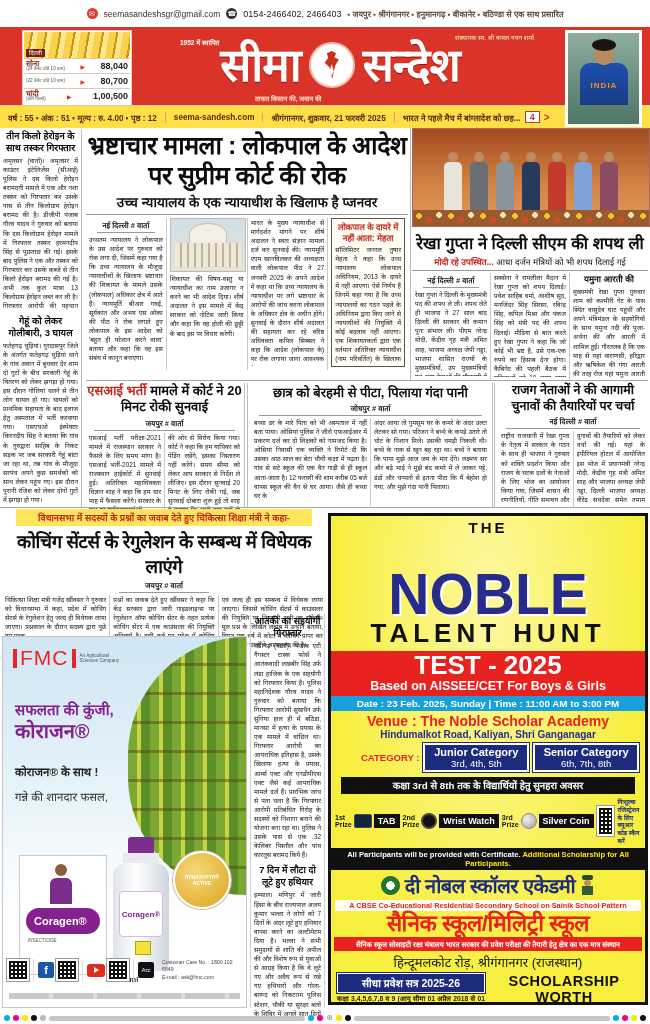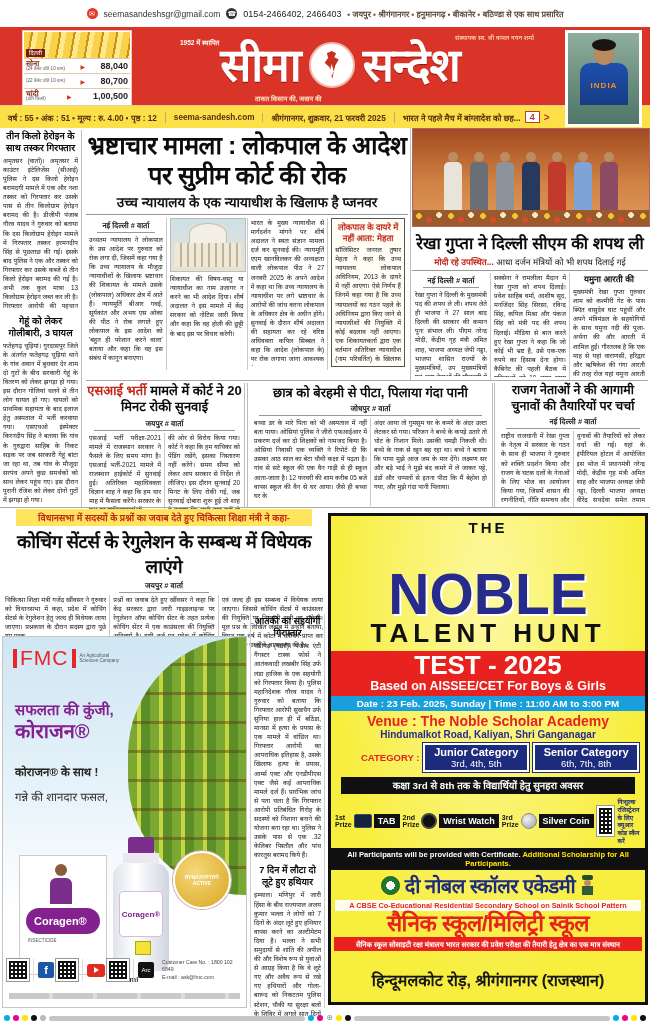--- a/index.html
+++ b/index.html
@@ -185,21 +185,21 @@
   .n-schoolrow{display:flex;align-items:center;justify-content:center;gap:5px;margin-top:2px;}
   .n-logo{width:17px;height:17px;border-radius:50%;background:radial-gradient(circle,#fff 35%,#1e7a33 36%);border:1px solid #14521f;}
   .n-school{color:#1d2b7d;font-weight:bold;font-size:20px;letter-spacing:-.5px;}
   .soldier{width:15px;height:20px;position:relative;}
   .soldier .cap{position:absolute;left:2px;top:0;width:11px;height:5px;background:#244d2a;border-radius:2px;}
   .soldier .fc{position:absolute;left:4px;top:5px;width:7px;height:6px;background:#bd8c62;border-radius:50%;}
   .soldier .un{position:absolute;left:2px;top:11px;width:11px;height:9px;background:#315c38;}
   .n-schoolsub{background:#fffef2;color:#e8231f;font-weight:bold;font-size:7.3px;padding:1px 0;margin:1px 4px;}
   .n-sainik{color:#e8231f;font-weight:bold;font-size:22.5px;line-height:1.05;letter-spacing:-.5px;margin-top:1px;}
   .n-redstrip{background:#e8231f;color:#fff;font-weight:bold;font-size:7.1px;padding:2px 2px;margin:2px 3px 0;}
-  .n-addr2{font-weight:bold;font-size:16px;color:#161616;padding:18px 0;}
+  .n-addr2{font-weight:normal;font-size:13px;color:#161616;padding:2px 0;}
   .n-bottom{display:flex;padding:0 6px;gap:4px;align-items:flex-start;}
   .n-bleft{flex:0 0 148px;text-align:center;}
   .n-direct{background:#1d2b7d;color:#fff;font-weight:bold;font-size:10.5px;padding:2px 3px;border:1px solid #fff;outline:1px solid #1d2b7d;}
   .n-note{font-size:6.8px;font-weight:bold;color:#222;text-align:justify;margin-top:2px;line-height:1.3;}
   .n-bright{flex:1;text-align:center;}
   .n-scl{font-size:14.5px;font-weight:bold;color:#111;letter-spacing:.5px;}
   .n-21{font-size:34px;font-weight:bold;color:#e8231f;line-height:.95;}
   .n-black{background:#101010;margin-top:2px;padding:2px 0 3px;}
   
   .strip{left:0;top:1012px;width:650px;height:12px;display:flex;align-items:center;gap:3px;padding:0 4px;box-sizing:border-box;}

